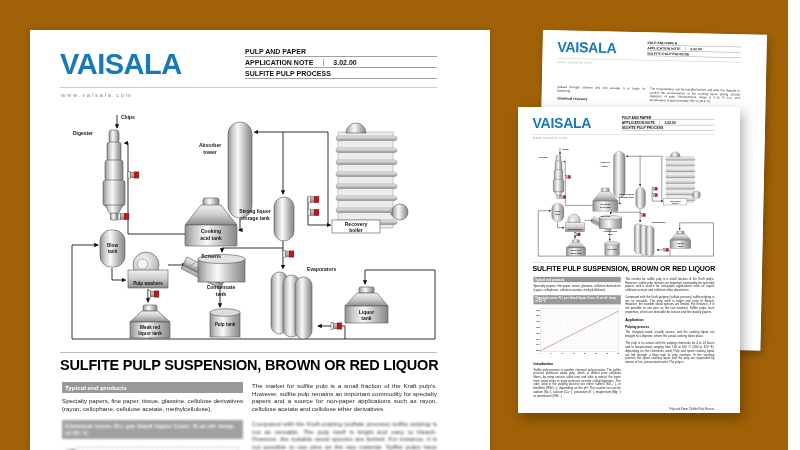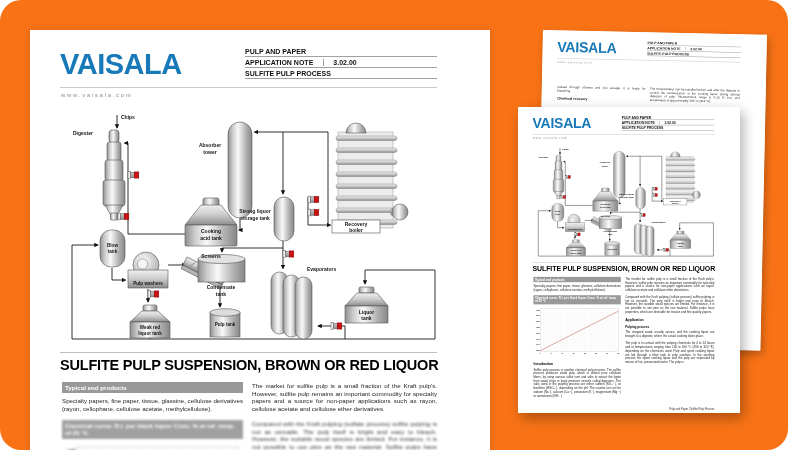--- a/index.html
+++ b/index.html
@@ -1,18 +1,18 @@
 <!DOCTYPE html>
 <html><head>
 <meta charset="utf-8">
 <style>
   html,body{margin:0;padding:0;}
   body{width:800px;height:450px;overflow:hidden;background:#ffffff;
        font-family:"Liberation Sans","DejaVu Sans",sans-serif;}
-  .stage{position:relative;width:788px;height:450px;background:#f97316;border-radius:21px;}
+  .stage{position:relative;width:788px;height:450px;background:#a16207;}
 
   
   .doc{position:absolute;background:#fff;}
   .doc-main {left:30px;top:30px;width:460px;height:420px;overflow:hidden;z-index:3;
              box-shadow:0 1px 7px rgba(0,0,0,.18);}
   .doc-back {left:543px;top:30px;width:224px;height:316px;overflow:hidden;z-index:1;
              transform:rotate(1.2deg);transform-origin:0 0;
              box-shadow:2px 4px 9px rgba(0,0,0,.28);}
   .doc-front{left:518px;top:107px;width:222px;height:306px;overflow:hidden;z-index:2;
              box-shadow:3px 5px 12px rgba(0,0,0,.32);}

